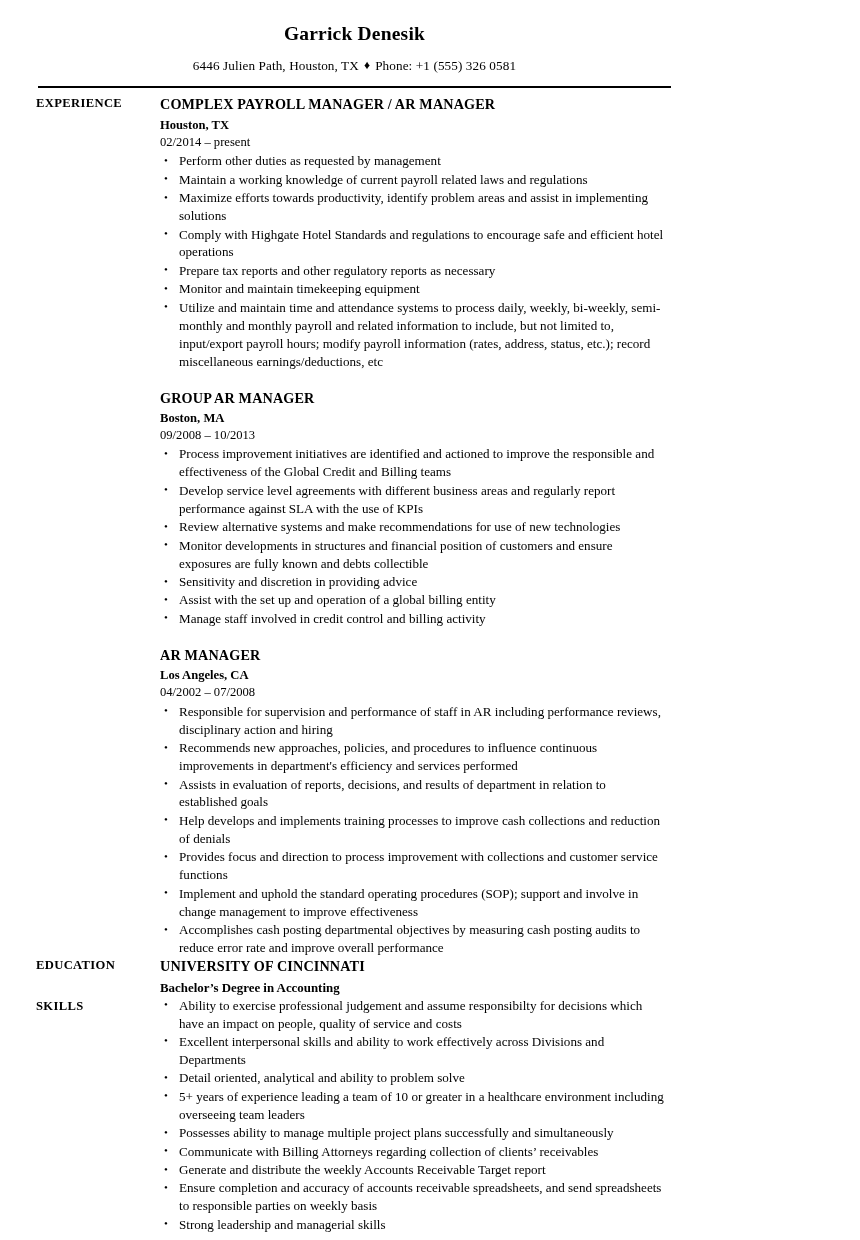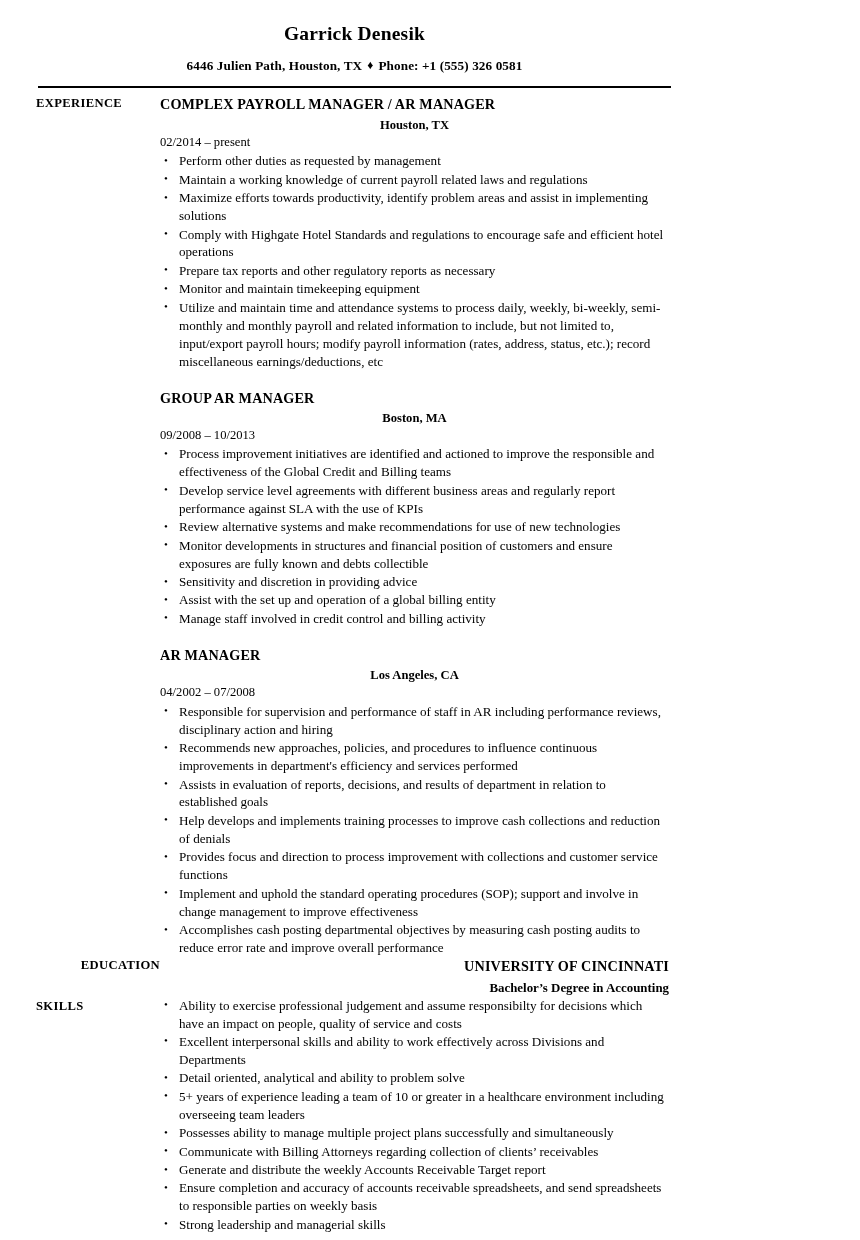--- a/index.html
+++ b/index.html
@@ -31,21 +31,21 @@
   }
   .cand-name {
     font-size: 19.5px;
     font-weight: bold;
     letter-spacing: 0.2px;
     line-height: 1.25;
     margin: 0 0 11px 0;
   }
   .contact-line {
     font-size: 13.2px;
-    font-weight: bold;
+    font-weight: normal;
     letter-spacing: 0.1px;
     margin: 12px;
     white-space: nowrap;
   }
   .contact-sep {
     display: inline-block;
     padding: 0 5px;
     font-size: 12px;
     vertical-align: 1px;
   }
@@ -90,21 +90,20 @@
     font-weight: bold;
     letter-spacing: 0.15px;
     line-height: 1.3;
     margin: 0 0 4px 0;
   }
   .job-loc {
     font-size: 12.6px;
     font-weight: bold;
     line-height: 1.25;
     margin: 0 0 1px 0;
-    text-align: center;
   }
   .job-dates {
     font-size: 12.6px;
     font-weight: normal;
     line-height: 1.25;
     margin: 0 0 2px 0;
   }
 
   
   ul.bullets {
@@ -139,21 +138,21 @@
     line-height: 1.3;
     margin: 0 0 4px 0;
   }
   .edu-degree {
     font-size: 12.9px;
     font-weight: bold;
     line-height: 1.3;
     margin: 0;
   }
 
-  .sec-education { margin-top: 33px; text-align: right; }
+  .sec-education { margin-top: 33px; }
   .sec-skills { margin-top: 24px; }
   .sec-skills .sec-label { padding-top: 2px; }
 </style>
 </head>
 <body>
 
 <div class="page">
 
   <div class="header">
     <h1 class="cand-name">Garrick Denesik</h1>

